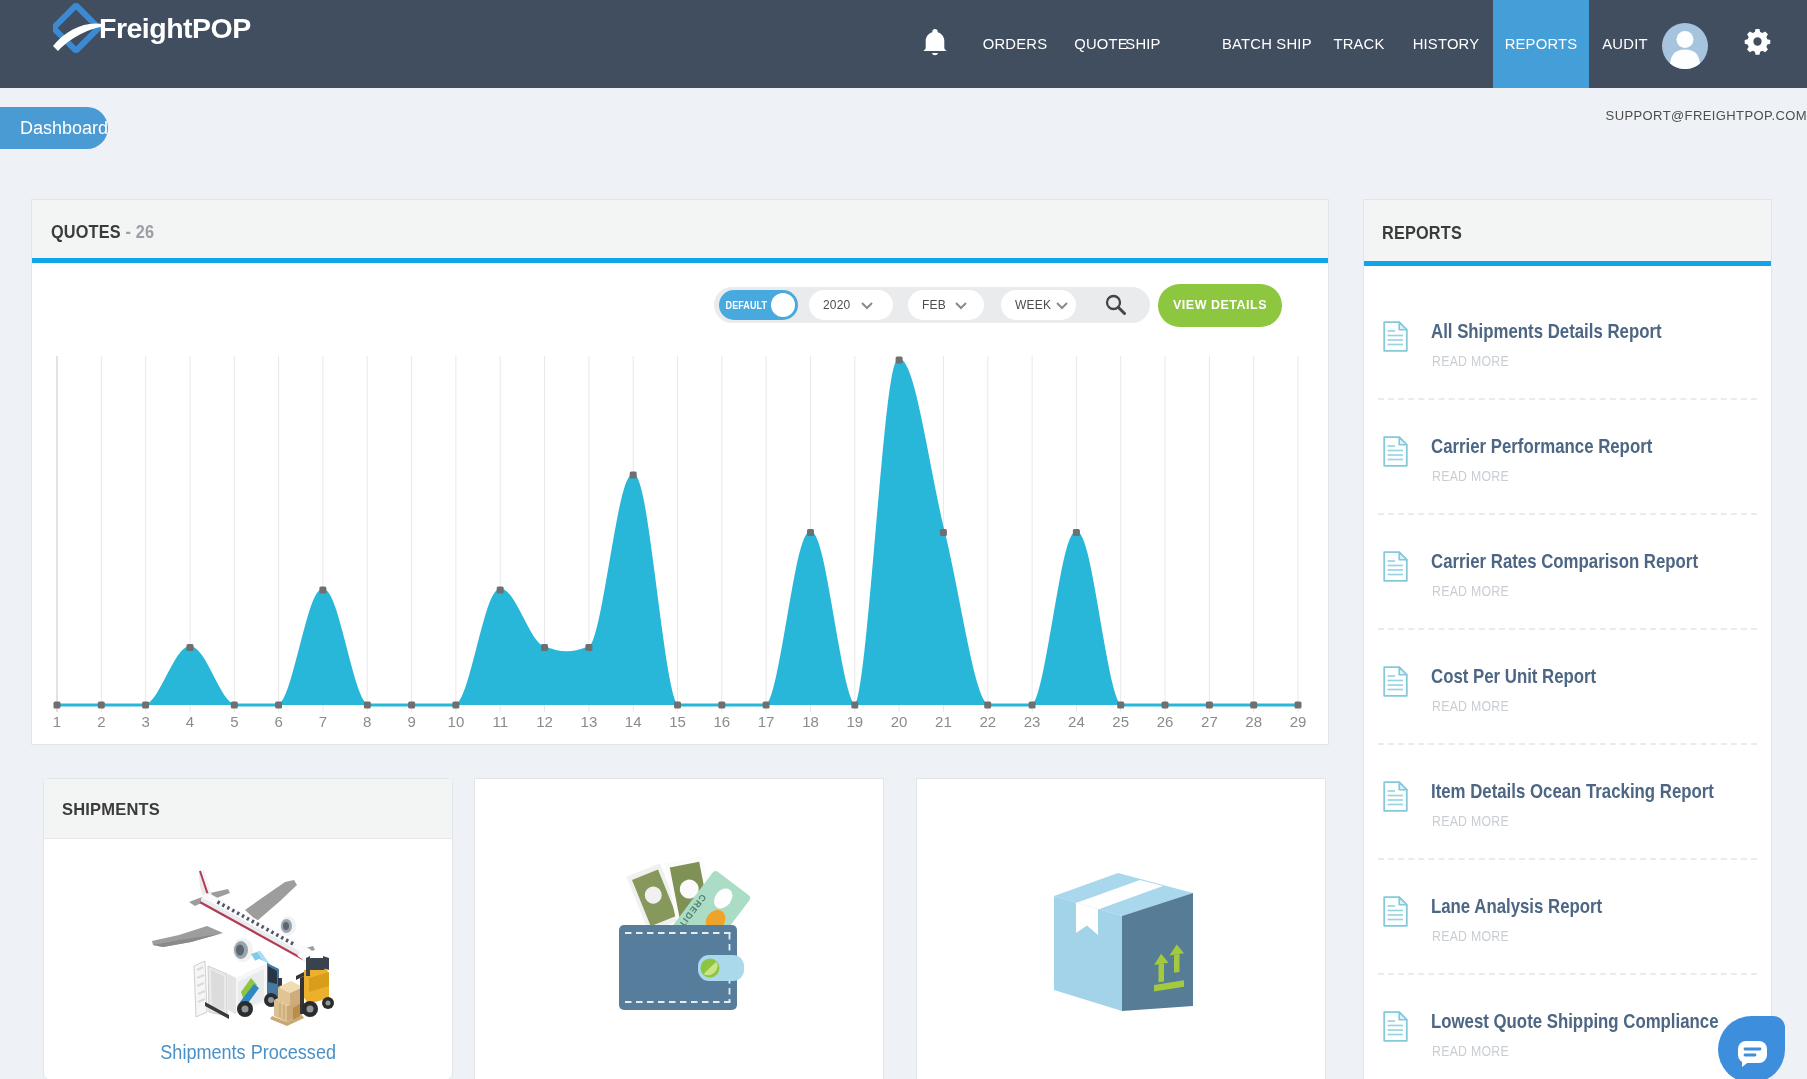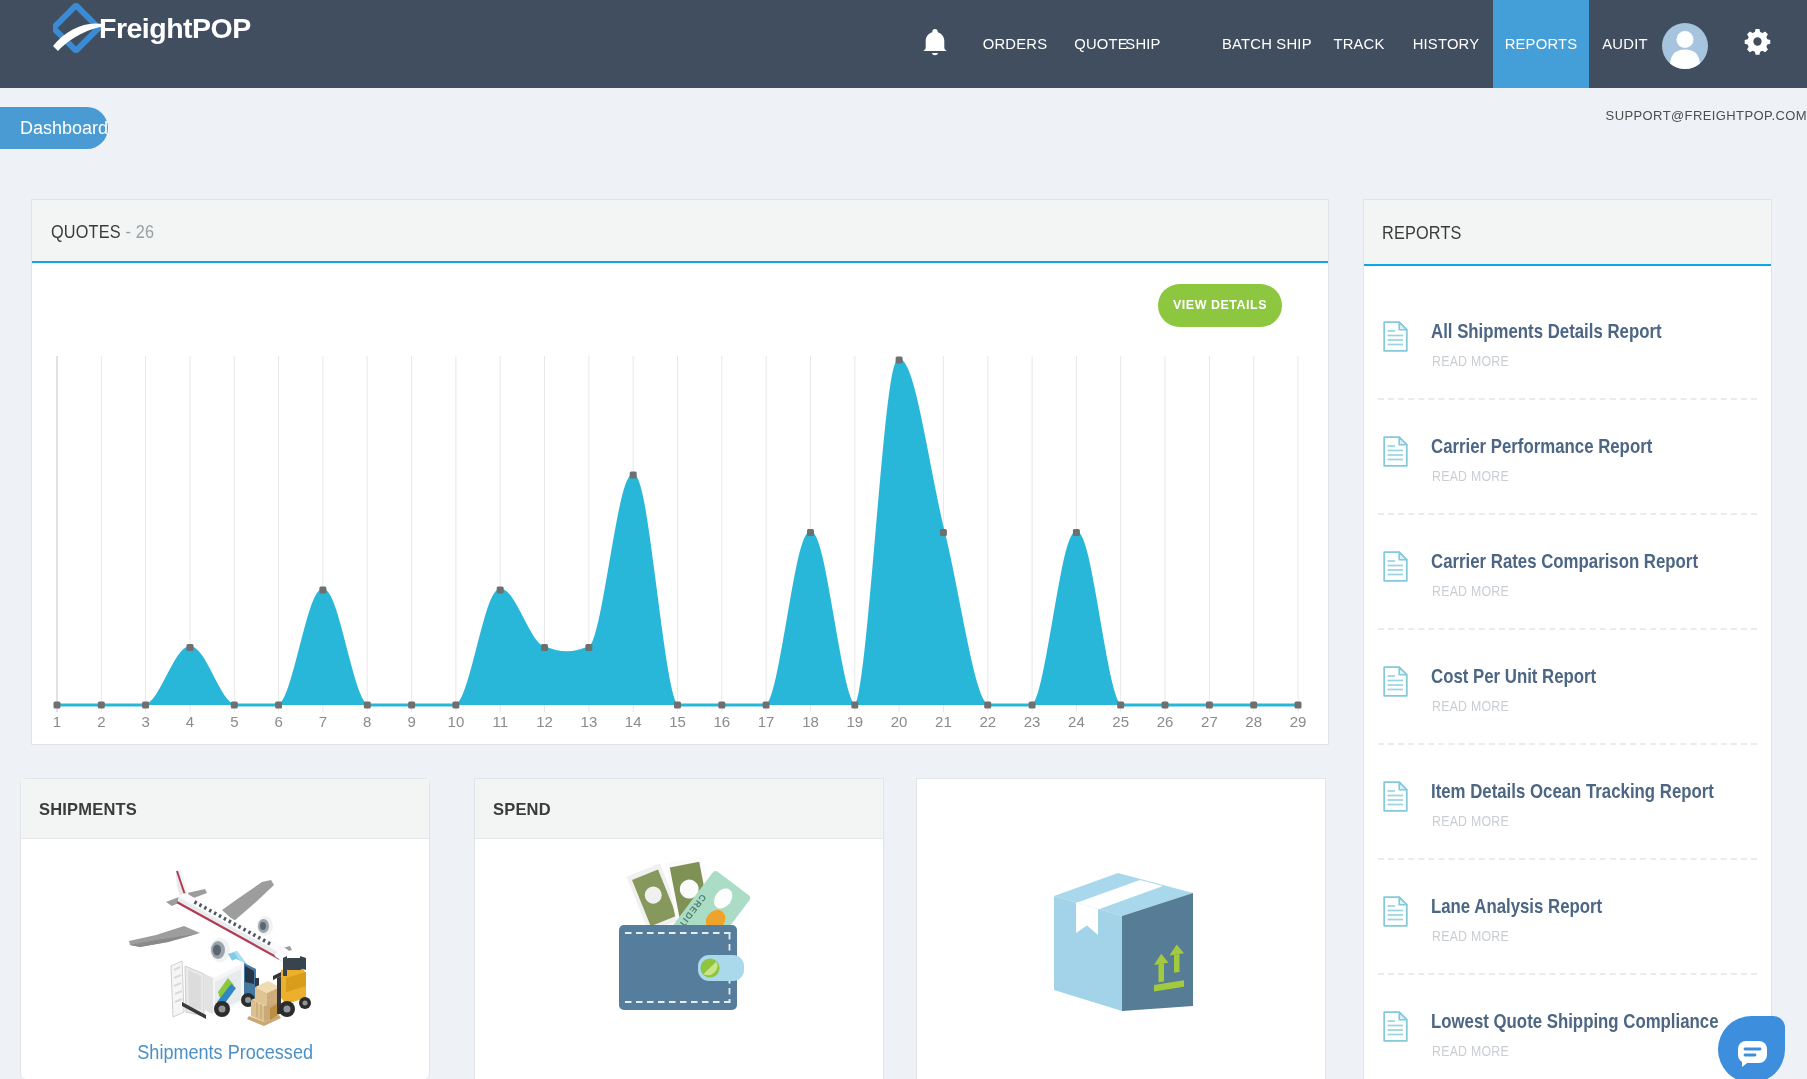--- a/index.html
+++ b/index.html
@@ -5,21 +5,21 @@
 * { margin:0; padding:0; box-sizing:border-box; }
 html,body { width:1807px; height:1079px; overflow:hidden; }
 body { background:#eef2f7; font-family:"Liberation Sans", sans-serif; position:relative; }
 .abs { position:absolute; }
 #nav { position:absolute; left:0; top:0; width:1807px; height:88px; background:#414e5f; }
 .navitem { position:absolute; top:0; height:88px; line-height:88px; color:#fff; font-size:14.8px; letter-spacing:0.2px; text-align:center; white-space:nowrap;margin-left:22px; }
 #navREPORTS { background:#449fd8; }
 #dashpill { position:absolute; left:0; top:107px; width:108px; height:42px; background:#4a9ad3; border-radius:0 21px 21px 0; color:#fff; font-size:18px; line-height:42px; padding-left:20px; }
 #supmail { position:absolute; right:0; top:108px; font-size:13px; color:#4d4d4d; letter-spacing:0.4px; }
 .card { position:absolute; background:#fff; border:1px solid #e2e5e8; }
-.cardhead { background:#f3f4f4; border-bottom:2px solid #0ea5e9; color:#3b3b3b; font-weight:normal; letter-spacing:0.2px; }
+.cardhead { background:#f3f4f4; border-bottom:5px solid #0ea5e9; color:#3b3b3b; font-weight:bold; letter-spacing:0.2px; }
 #quotes { left:31px; top:199px; width:1298px; height:546px; }
 #quoteshead { height:63px; font-size:18.5px; line-height:63px; padding-left:19px; }
 .hx { display:inline-block; transform:scaleX(0.88); transform-origin:0 50%; }
 #quoteshead .cnt { color:#9aa0a6; }
 #reports { left:1363px; top:199px; width:409px; height:881px; border-bottom:none; }
 #reportshead { height:66px; font-size:18.5px; line-height:66px; padding-left:18px; }
 .repitem { position:absolute; left:0; width:100%; }
 .reptitle { position:absolute; left:67px; top:-13px; font-size:21px; font-weight:bold; color:#4c6684; white-space:nowrap; transform:scaleX(0.8); transform-origin:0 50%; }
 .repmore { position:absolute; left:68px; top:21px; font-size:14px; color:#c9ced3; letter-spacing:0.3px; transform:scaleX(0.88); transform-origin:0 50%; }
 .repsep { position:absolute; left:14px; right:14px; border-top:2px dashed #e2e6ea; opacity:0.75; }
@@ -165,20 +165,39 @@
         <text x="987.8" y="727">22</text>
         <text x="1032.1" y="727">23</text>
         <text x="1076.4" y="727">24</text>
         <text x="1120.7" y="727">25</text>
         <text x="1165.0" y="727">26</text>
         <text x="1209.4" y="727">27</text>
         <text x="1253.7" y="727">28</text>
         <text x="1298.0" y="727">29</text>
       </g>
 </svg>
+  <div id="toolbar">
+    <div class="tgl"><span style="display:inline-block;transform:scaleX(0.82);transform-origin:0 50%;padding-left:8px;">DEFAULT</span><div class="tglknob"></div></div>
+    <div class="dd" style="left:95px;width:84px;">2020</div>
+    <div class="dd" style="left:194px;width:76px;">FEB</div>
+    <div class="dd" style="left:287px;width:75px;">WEEK</div>
+    <svg class="chev" style="left:147px" viewBox="0 0 12 8">
+        <path d="M1 1 L6 6 L11 1" stroke="#8a8a8a" stroke-width="2" fill="none"></path>
+      </svg>
+    <svg class="chev" style="left:241px" viewBox="0 0 12 8">
+        <path d="M1 1 L6 6 L11 1" stroke="#8a8a8a" stroke-width="2" fill="none"></path>
+      </svg>
+    <svg class="chev" style="left:342px" viewBox="0 0 12 8">
+        <path d="M1 1 L6 6 L11 1" stroke="#8a8a8a" stroke-width="2" fill="none"></path>
+      </svg>
+    <svg class="abs" style="left:391px;top:7px" width="23" height="23" viewBox="0 0 23 23">
+      <circle cx="8.5" cy="8.5" r="6.5" fill="none" stroke="#454545" stroke-width="2.3"></circle>
+      <line x1="13.5" y1="13.5" x2="19.5" y2="19.5" stroke="#454545" stroke-width="3" stroke-linecap="round"></line>
+    </svg>
+  </div>
   <div id="viewbtn">VIEW DETAILS</div>
 </div>
 
 <div class="card" id="reports">
   <div class="cardhead" id="reportshead"><span class="hx">REPORTS</span></div>
   <div class="repitem" style="top:132px;">
       <svg style="position:absolute;left:19px;top:-11px" width="25" height="31" viewBox="0 0 25 31">
 <path d="M1.2 1.2 L16.2 1.2 L23.8 8.8 L23.8 29.8 L1.2 29.8 Z" fill="#fdffff" stroke="#85c9da" stroke-width="1.8" stroke-linejoin="round"></path>
 <path d="M16.2 1.2 L16.2 8.8 L23.8 8.8 Z" fill="#daf1f6" stroke="#85c9da" stroke-width="1.6" stroke-linejoin="round"></path>
 <g stroke="#9ad4e2" stroke-width="1.7">
@@ -276,21 +295,21 @@
 <line x1="4.5" y1="14.5" x2="20" y2="14.5"></line>
 <line x1="4.5" y1="19" x2="20" y2="19"></line>
 <line x1="4.5" y1="23.5" x2="20" y2="23.5"></line>
 </g>
       </svg>
 <div class="reptitle">Lowest Quote Shipping Compliance</div>
       <div class="repmore">READ MORE</div>
     </div>
 </div>
 
-<div class="bcard" style="left:20px;border-radius:6px;">
+<div class="bcard" style="left:43px;border-radius:6px;">
   <div class="bhead">SHIPMENTS</div>
   <div class="blink"><span>Shipments Processed</span></div>
   <svg class="abs" style="left:95px;top:75px" width="220" height="185" viewBox="0 0 220 185">
 <g>
 
  <polygon points="68,72 84,79 52,88 24,93 14,91 13,87 40,81" fill="#9d9d9d"></polygon>
  <polygon points="14,91 40,86 80,80 84,79 52,88 24,93" fill="#8a8a8a"></polygon>
 
  <polygon points="106,56 118,67 140,48 158,31 155,26 146,28 120,46" fill="#9d9d9d"></polygon>
 
@@ -377,21 +396,20 @@
  <polygon points="167,104 171,102 171,122 167,122" fill="#39434d"></polygon>
  <polygon points="184,102 190,104 190,116 184,114" fill="#39434d"></polygon>
  <circle cx="171" cy="155" r="8" fill="#2c2c2c"></circle>
         <circle cx="171" cy="155" r="3.5" fill="#8f969c"></circle>
  <circle cx="189" cy="149" r="6" fill="#2c2c2c"></circle>
         <circle cx="189" cy="149" r="2.5" fill="#8f969c"></circle>
 </g>
 </svg>
 </div>
 <div class="bcard" style="left:474px;">
-  <div class="bhead">SPEND</div>
   <svg class="abs" style="left:105px;top:73px" width="200" height="185" viewBox="0 0 200 185">
 <g>
 
  <g transform="rotate(-22 74 45)">
    <rect x="56" y="16" width="36" height="60" fill="#f0f0f0"></rect>
    <rect x="60" y="21" width="28" height="50" fill="#87985c"></rect>
    <circle cx="74" cy="43" r="8.5" fill="#f0f0f0"></circle>
  </g>
 
  <g transform="rotate(-11 110 41)">

